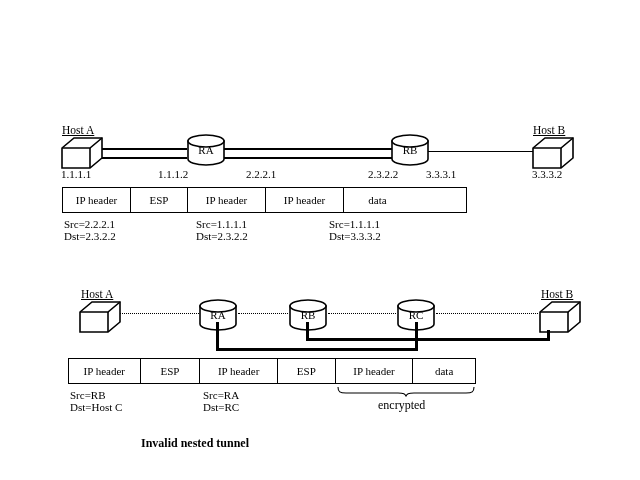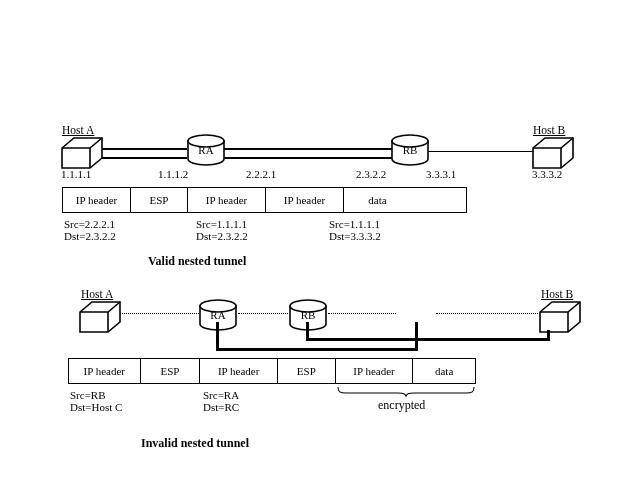--- a/index.html
+++ b/index.html
@@ -166,21 +166,21 @@
     <div class="abs lbl" style="left:158px; top:168px;">1.1.1.2</div>
     <div class="abs lbl" style="left:222px; top:168px;margin-left:24px;">2.2.2.1</div>
 
     <div class="abs router" style="left:390px; top:134px;">
       <svg width="40" height="32" viewBox="0 0 40 32">
         <path d="M2,7 L2,25 A18,6 0 0 0 38,25 L38,7 Z" fill="#ffffff" stroke="#000000" stroke-width="1.6"></path>
         <ellipse cx="20" cy="7" rx="18" ry="6" fill="#ffffff" stroke="#000000" stroke-width="1.6"></ellipse>
       </svg>
       <div class="router-text">RB</div>
     </div>
-    <div class="abs lbl" style="left:356px; top:168px;">2.3.2.2</div>
+    <div class="abs lbl" style="left:368px; top:168px;">2.3.2.2</div>
     <div class="abs lbl" style="left:426px; top:168px;">3.3.3.1</div>
 
     <div class="abs lbl-under" style="left:533px; top:124px;">Host B</div>
     <div class="abs host" style="left:531px; top:136px;">
       <svg width="44" height="36" viewBox="0 0 44 36">
         <polygon points="2,12 14,2 42,2 42,22 30,32 2,32" fill="#ffffff" stroke="#000000" stroke-width="1.6"></polygon>
         <polyline points="2,12 30,12 42,2" fill="none" stroke="#000000" stroke-width="1.6"></polyline>
         <line x1="30" y1="12" x2="30" y2="32" stroke="#000000" stroke-width="1.6"></line>
       </svg>
     </div>
@@ -200,21 +200,20 @@
     </div>
     <div class="abs" style="left:196px; top:218px;">
       <div class="srcdst">Src=1.1.1.1</div>
       <div class="srcdst">Dst=2.3.2.2</div>
     </div>
     <div class="abs" style="left:329px; top:218px;">
       <div class="srcdst">Src=1.1.1.1</div>
       <div class="srcdst">Dst=3.3.3.2</div>
     </div>
 
-    <div class="abs caption" style="left:148px; top:254px;">Valid nested tunnel</div>
   </div>
 
   <div class="abs" style="left:0; top:0; width:640px; height:480px;">
 
     <div class="abs line-dotted" style="left:114px; top:313px; width:85px;"></div>
     <div class="abs line-dotted" style="left:238px; top:313px; width:50px;"></div>
     <div class="abs line-dotted" style="left:328px; top:313px; width:68px;"></div>
     <div class="abs line-dotted" style="left:436px; top:313px; width:102px;"></div>
 
     <div class="abs lbl-under" style="left:81px; top:288px;">Host A</div>
@@ -235,20 +234,27 @@
     </div>
 
     <div class="abs router" style="left:288px; top:299px;">
       <svg width="40" height="32" viewBox="0 0 40 32">
         <path d="M2,7 L2,25 A18,6 0 0 0 38,25 L38,7 Z" fill="#ffffff" stroke="#000000" stroke-width="1.6"></path>
         <ellipse cx="20" cy="7" rx="18" ry="6" fill="#ffffff" stroke="#000000" stroke-width="1.6"></ellipse>
       </svg>
       <div class="router-text">RB</div>
     </div>
 
+    <div class="abs router" style="left:396px; top:299px;">
+      <svg width="40" height="32" viewBox="0 0 40 32">
+        <path d="M2,7 L2,25 A18,6 0 0 0 38,25 L38,7 Z" fill="#ffffff" stroke="#000000" stroke-width="1.6"></path>
+        <ellipse cx="20" cy="7" rx="18" ry="6" fill="#ffffff" stroke="#000000" stroke-width="1.6"></ellipse>
+      </svg>
+      <div class="router-text">RC</div>
+    </div>
 
     <div class="abs lbl-under" style="left:541px; top:288px;">Host B</div>
     <div class="abs host" style="left:538px; top:300px;">
       <svg width="44" height="36" viewBox="0 0 44 36">
         <polygon points="2,12 14,2 42,2 42,22 30,32 2,32" fill="#ffffff" stroke="#000000" stroke-width="1.6"></polygon>
         <polyline points="2,12 30,12 42,2" fill="none" stroke="#000000" stroke-width="1.6"></polyline>
         <line x1="30" y1="12" x2="30" y2="32" stroke="#000000" stroke-width="1.6"></line>
       </svg>
     </div>
 

